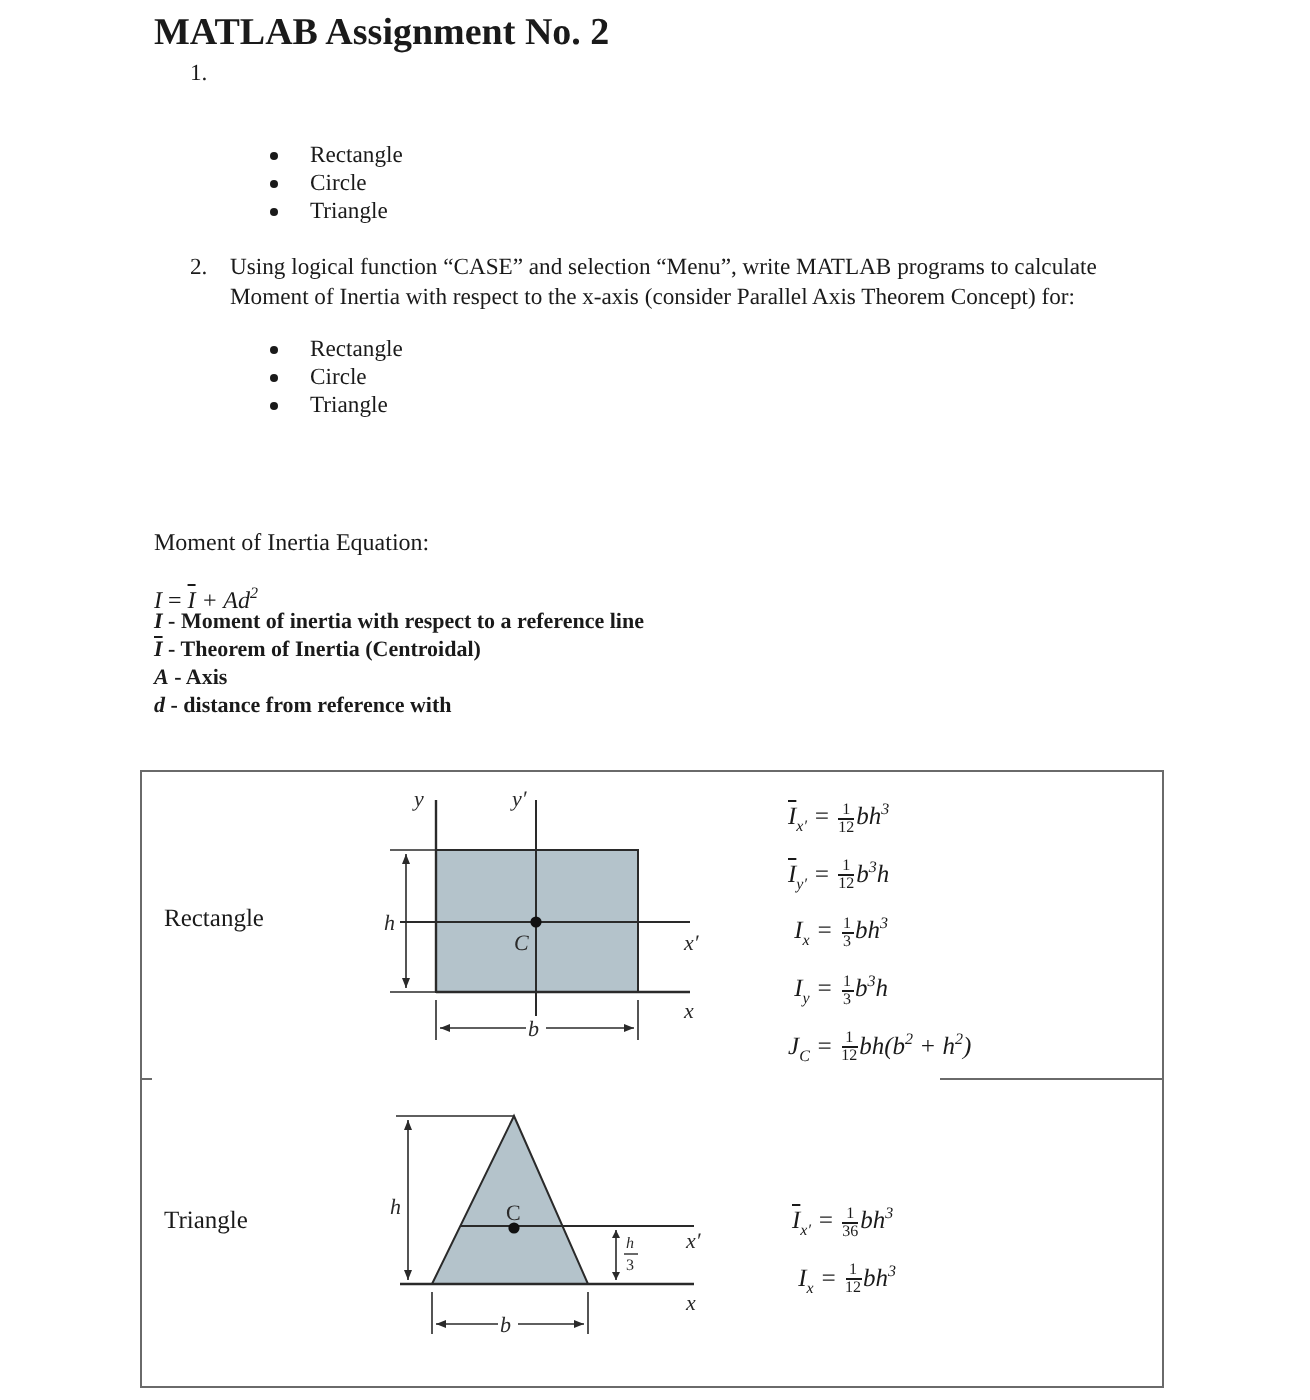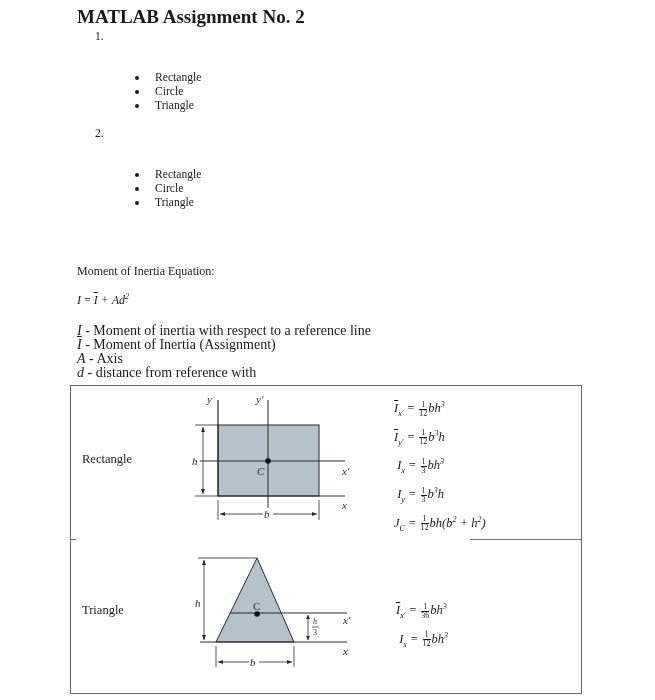--- a/index.html
+++ b/index.html
@@ -8,21 +8,21 @@
     .abs { position: absolute; }
     .title { left: 77px; top: 6px; font-size: 19px; font-weight: bold; }
     .q { font-size: 11.6px; line-height: 15px; }
     .q .num { position: absolute; left: 0; top: 0; }
     .q .txt { position: absolute; left: 20px; top: 0; width: 470px; }
     .bullets { font-size: 11.6px; line-height: 14px; }
     .bullets .b { position: relative; padding-left: 22px; }
     .bullets .b::before { content: ""; position: absolute; left: 2px; top: 5px; width: 4px; height: 4px; border-radius: 50%; background: #1a1a1a; }
     .h2 { left: 77px; top: 264px; font-size: 12px; font-weight: normal; }
     .eq { left: 77px; top: 292px; font-size: 12px; font-style: italic; }
-    .defs { left: 77px; top: 324px; font-size: 14px; line-height: 14px; }
+    .defs { left: 77px; top: 304px; font-size: 11px; line-height: 14px; font-weight: bold; }
     .defs i { font-style: italic; }
     .ov { text-decoration: overline; }
     .box { left: 70px; top: 385px; width: 512px; height: 309px; border: 1px solid #6a6a6a; box-sizing: border-box; }
     .divL { left: 70px; top: 539px; width: 6px; height: 1px; background: #6a6a6a; }
     .divR { left: 470px; top: 539px; width: 112px; height: 1px; background: #6a6a6a; }
     .rowlabel { font-size: 12.5px; }
     .formula { font-size: 12.5px; font-style: italic; line-height: 20px; white-space: nowrap; }
     .frac { display: inline-block; vertical-align: middle; text-align: center; font-style: normal; font-size: 8px; line-height: 8px; margin: 0 1px; }
     .frac span { display: block; }
     .frac .n { border-bottom: 1px solid #1a1a1a; padding: 0 1px; }
@@ -37,34 +37,35 @@
   <span class="num">1.</span>
 </div>
 <div class="abs bullets" style="left:133px; top:71px;">
   <div class="b">Rectangle</div>
   <div class="b">Circle</div>
   <div class="b">Triangle</div>
 </div>
 
 <div class="abs q" style="left:95px; top:126px; width:500px; height:32px;">
   <span class="num">2.</span>
+  <span class="txt">Using logical function “CASE” and selection “Menu”, write MATLAB programs to calculate Moment of Inertia with respect to the x-axis (consider Parallel Axis Theorem Concept) for:</span>
 </div>
 <div class="abs bullets" style="left:133px; top:168px;">
   <div class="b">Rectangle</div>
   <div class="b">Circle</div>
   <div class="b">Triangle</div>
 </div>
 
 <div class="abs h2">Moment of Inertia Equation:</div>
 <div class="abs eq">
   <span>I</span><span style="font-style:normal"> = </span><span class="ov">I</span><span> + Ad</span><sup>2</sup>
 </div>
 <div class="abs defs">
   <div><i>I</i><span> - Moment of inertia with respect to a reference line</span></div>
-  <div><i class="ov">I</i><span>  - Moment of Inertia (Assignment)</span></div>
+  <div><i class="ov">I</i><span>  - Theorem of Inertia (Centroidal)</span></div>
   <div><i>A</i><span> - Axis</span></div>
   <div><i>d</i><span>  - distance from reference with</span></div>
 </div>
 
 <div class="abs box"></div>
 <div class="abs divL"></div>
 <div class="abs divR"></div>
 
 <div class="abs rowlabel" style="left:82px; top:452px;">Rectangle</div>
 

